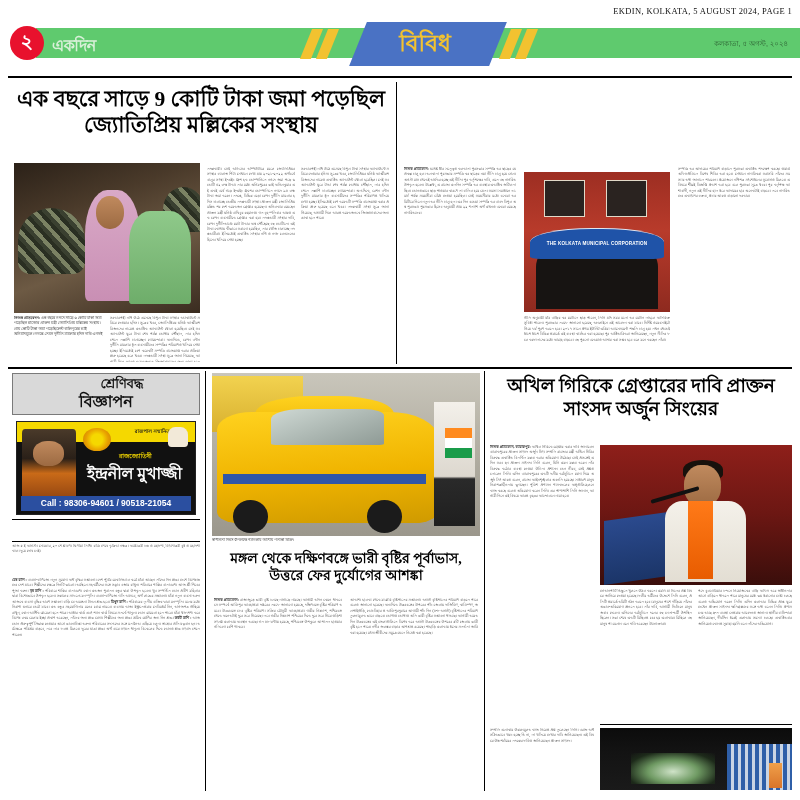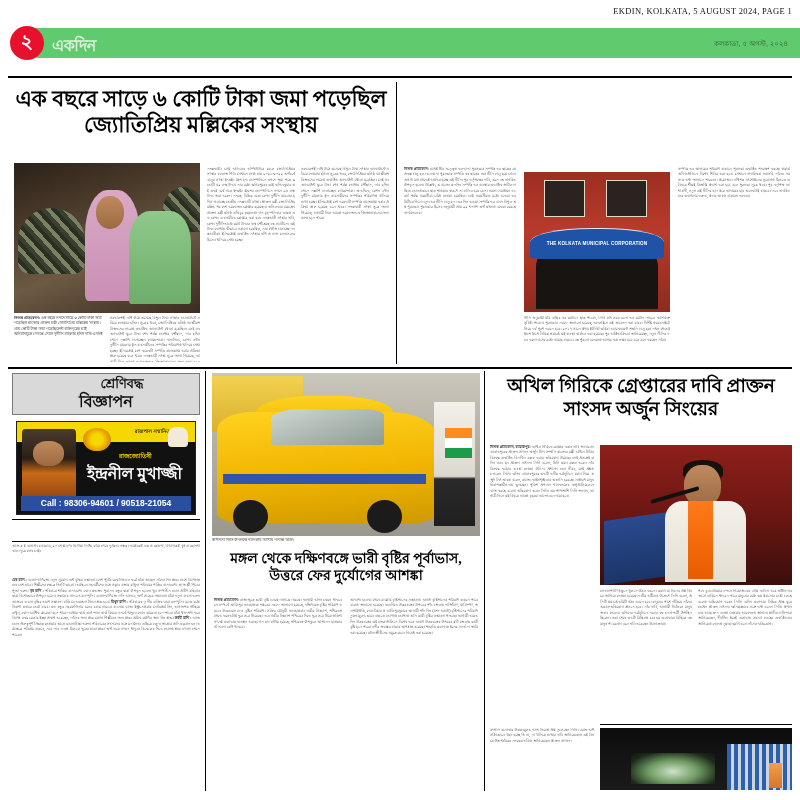--- a/index.html
+++ b/index.html
@@ -246,28 +246,36 @@
 </head>
 <body>
 
 <div class="page">
 
   <div class="masthead">
     <div class="mast-dateline">EKDIN, KOLKATA, 5 AUGUST 2024, PAGE 1</div>
     <div class="green-bar"></div>
     <div class="logo-circle">২</div>
     <div class="logo-word">একদিন</div>
+    <div class="mast-band">
+      <div class="slash" style="left:6px;top:7px;"></div>
+      <div class="slash" style="left:22px;top:7px;"></div>
+      <div class="band-paral"></div>
+      <div class="slash" style="left:205px;top:7px;"></div>
+      <div class="slash" style="left:221px;top:7px;"></div>
+      <div class="band-title">বিবিধ</div>
+    </div>
     <div class="mast-date-bn">কলকাতা, ৫ অগস্ট, ২০২৪</div>
   </div>
 
   <div class="rule" style="position:absolute;left:8px;right:8px;top:76px;height:1.6px;"></div>
 
   <div class="rule" style="position:absolute;left:396px;top:82px;width:1.2px;height:282px;"></div>
 
-  <div class="hl" style="position:absolute;left:12px;top:86px;width:378px;font-size:21.5px;">এক বছরে সাড়ে ৬ কোটি টাকা জমা পড়েছিল জ্যোতিপ্রিয় মল্লিকের সংস্থায়</div>
+  <div class="hl" style="position:absolute;left:12px;top:86px;width:378px;font-size:21.5px;">এক বছরে সাড়ে 9 কোটি টাকা জমা পড়েছিল জ্যোতিপ্রিয় মল্লিকের সংস্থায়</div>
 
   <div class="photo ph-arrest" style="position:absolute;left:14px;top:163px;width:186px;height:150px;">
     <div class="ph-cap" style="left:2%;top:30%;width:36%;height:44%;"></div>
     <div class="ph-face" style="left:44%;top:22%;width:15%;height:22%;"></div>
     <div class="ph-face" style="left:68%;top:36%;width:15%;height:21%;"></div>
     <div class="ph-cap" style="right:-2%;top:16%;width:22%;height:30%;"></div>
   </div>
 
   <div class="caption" style="position:absolute;left:14px;top:316px;width:90px;height:46px;">
     <b>নিজস্ব প্রতিবেদন:</b><span> এক বছরে নগদে সাড়ে ৬ কোটি টাকা জমা পড়েছিল রাজ্যের প্রাক্তন মন্ত্রী জ্যোতিপ্রিয় মল্লিকের সংস্থায়। প্রায় কোটি টাকা জমা পড়েছিলেন্ট বালিপুরের ভাই অনিমাদমূলে। তদন্তে তেমন দুর্নীতি মামলার হদিস দাবি এনফই</span>

